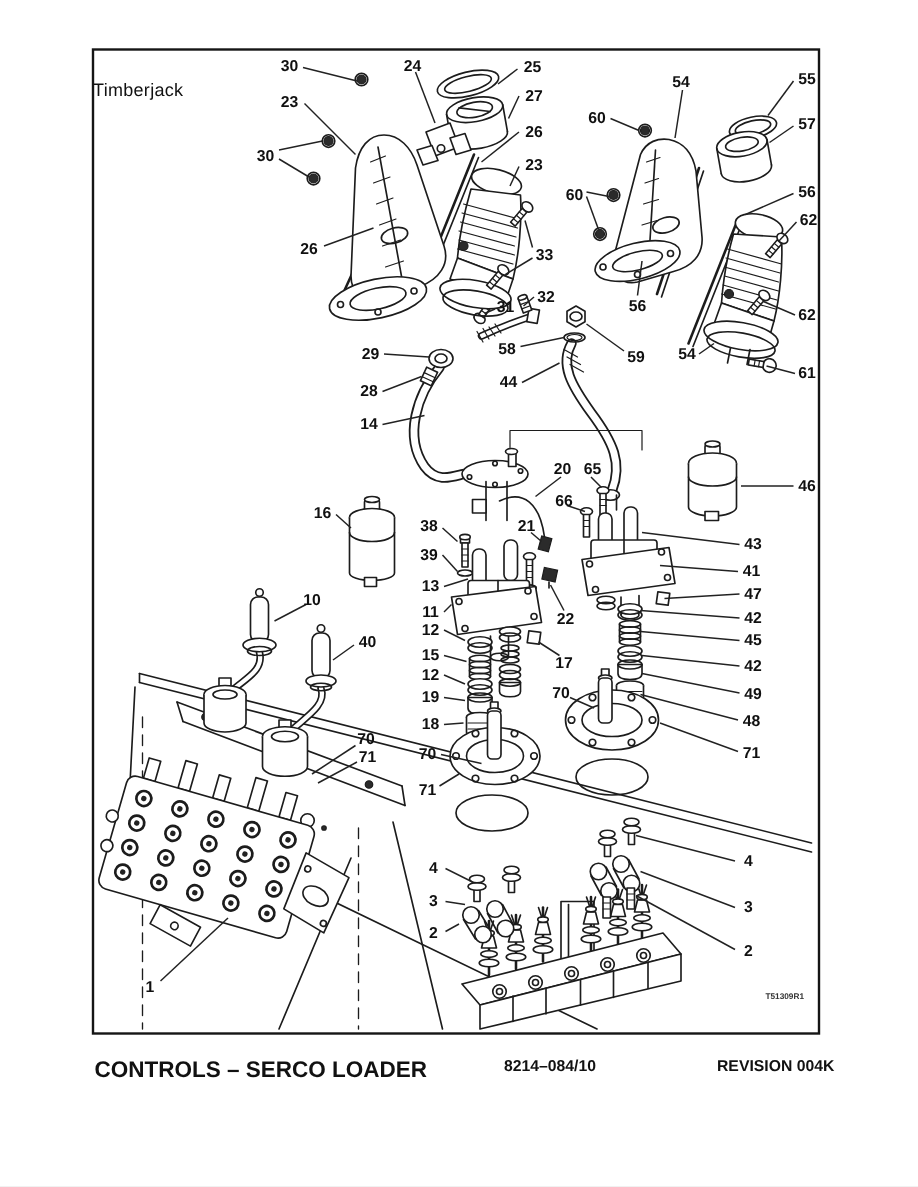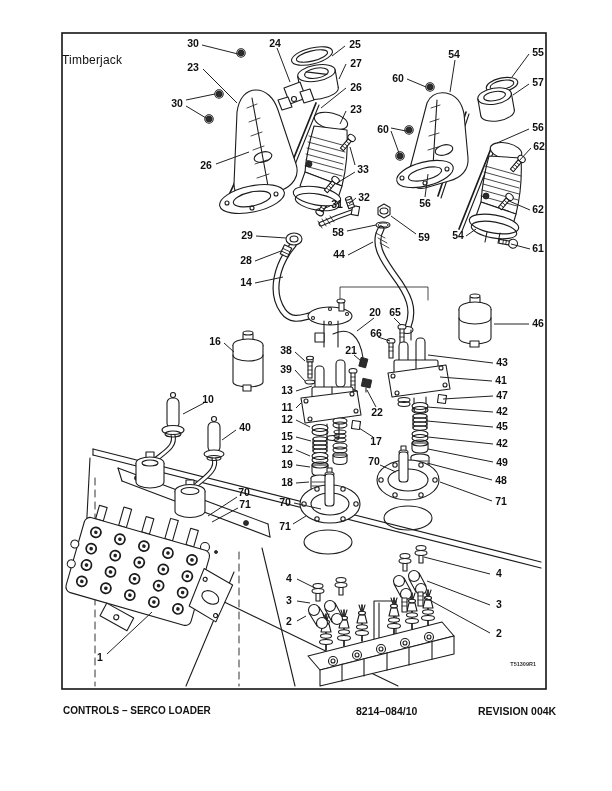--- a/index.html
+++ b/index.html
@@ -1,20 +1,20 @@
 <!DOCTYPE html>
 <html><head>
 <meta charset="utf-8">
 <style>
   html,body{margin:0;padding:0;background:#e8e8e8;}
   .page{position:relative;width:612px;height:791px;background:#ffffff;overflow:hidden;
         font-family:"Liberation Sans",sans-serif;color:#111;}
   .brand{position:absolute;left:62px;top:8px;font-size:12px;font-weight:normal;letter-spacing:.2px;margin-top:45px;}
-  .footer-left{position:absolute;left:63px;top:705px;font-size:10px;font-weight:bold;}
-  .footer-center{position:absolute;left:336px;top:705px;font-size:10.5px;font-weight:bold;margin-left:20px;}
+  .footer-left{position:absolute;left:63px;top:705px;font-size:15px;font-weight:bold;}
+  .footer-center{position:absolute;left:336px;top:705px;font-size:10.5px;font-weight:bold;}
   .footer-right{position:absolute;left:478px;top:705px;font-size:10.5px;font-weight:bold;}
   svg{position:absolute;left:0;top:0;}
   .s{fill:none;stroke:#1c1c1c;stroke-width:1.1;stroke-linecap:round;stroke-linejoin:round;}
   .sw{fill:#ffffff;stroke:#1c1c1c;stroke-width:1.1;stroke-linejoin:round;}
   .thin{stroke-width:.8;}
   .th2{stroke-width:1.7;}
   .dk{fill:#2b2b2b;stroke:#1c1c1c;stroke-width:.8;}
   .tubeO{fill:none;stroke:#1c1c1c;stroke-width:7;stroke-linecap:round;}
   .tubeI{fill:none;stroke:#ffffff;stroke-width:4.6;stroke-linecap:round;}
   .tubeO2{fill:none;stroke:#1c1c1c;stroke-width:5;stroke-linecap:round;}

